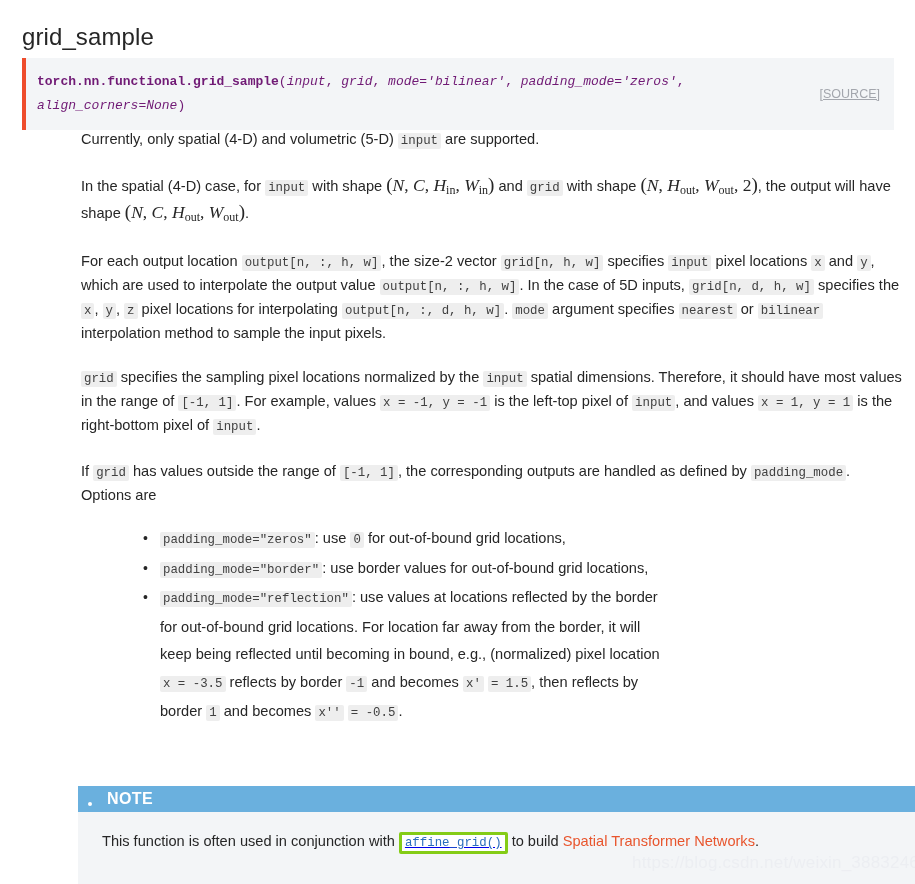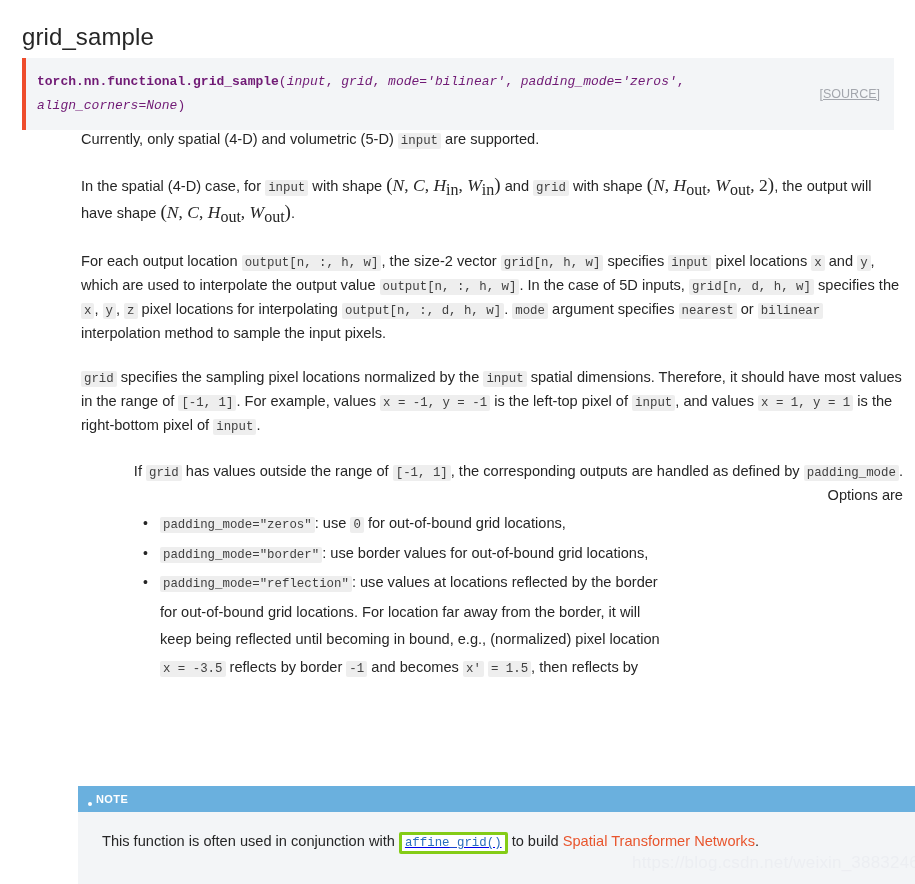--- a/index.html
+++ b/index.html
@@ -73,21 +73,21 @@
     left: 81px;
     top: 128px;
     width: 822px;
   }
   p.para {
     margin: 0 0 22px 0;
     font-size: 14.6px;
     line-height: 22px;
     color: #262626;
   }
-  p.para.tight { margin-bottom: 4px; text-align: right; }
+  p.para.tight { margin-bottom: 19px; }
 
   code.lit {
     font-family: "Liberation Mono", monospace;
     font-size: 12.4px;
     background: #eeeeee;
     color: #404040;
     padding: 1px 3px;
     border-radius: 2px;
     white-space: pre;
   }
@@ -98,21 +98,21 @@
     font-style: italic;
     font-size: 17.5px;
     color: #262626;
     white-space: nowrap;
   }
   .math .paren { font-style: normal; font-size: 19px; }
   .math .num { font-style: normal; }
   .math .comma { font-style: normal; }
   .math sub {
     font-style: normal;
-    font-size: 16px;
+    font-size: 12px;
     font-family: "Liberation Serif", serif;
     vertical-align: -0.25em;
   }
 
   
   ul.opts {
     margin: 0;
     padding: 0 0 0 79px;
     list-style: none;
   }
@@ -138,27 +138,27 @@
   .note {
     position: absolute;
     left: 78px;
     top: 786px;
     width: 837px;
     box-sizing: border-box;
   }
   .note-header {
     background: #6ab0de;
     color: #ffffff;
-    font-size: 11px;
+    font-size: 16px;
     font-weight: 700;
     letter-spacing: 0.4px;
     padding: 6px 10px 6px 10px;
     display: flex;
     align-items: flex-end;
-    gap: 4px;
+    gap: 15px;
     line-height: 14px;
   }
   .note-header .dot {
     width: 4px;
     height: 4px;
     background: #ffffff;
     border-radius: 50%;
     display: inline-block;
   }
   .note-body {
@@ -224,20 +224,21 @@
     <p class="para tight"><span>If </span><code class="lit">grid</code><span> has values outside the range of </span><code class="lit">[-1, 1]</code><span>, the corresponding outputs are handled as defined by </span><code class="lit">padding_mode</code><span>. Options are</span></p>
 
     <ul class="opts">
       <li><code class="lit">padding_mode="zeros"</code><span>: use </span><code class="lit">0</code><span> for out-of-bound grid locations,</span></li>
       <li><code class="lit">padding_mode="border"</code><span>: use border values for out-of-bound grid locations,</span></li>
       <li>
           <span class="line"><code class="lit">padding_mode="reflection"</code><span>: use values at locations reflected by the border</span></span>
           <span class="line">for out-of-bound grid locations. For location far away from the border, it will</span>
           <span class="line">keep being reflected until becoming in bound, e.g., (normalized) pixel location</span>
           <span class="line"><code class="lit">x = -3.5</code><span> reflects by border </span><code class="lit">-1</code><span> and becomes </span><code class="lit">x'</code><span> </span><code class="lit">= 1.5</code><span>, then reflects by</span></span>
+          <span class="line"><span>border </span><code class="lit">1</code><span> and becomes </span><code class="lit">x''</code><span> </span><code class="lit">= -0.5</code><span>.</span></span>
         </li>
     </ul>
 
   </div>
 
   <div class="note">
     <div class="note-header">
       <span class="dot"></span>
       <span>NOTE</span>
     </div>

